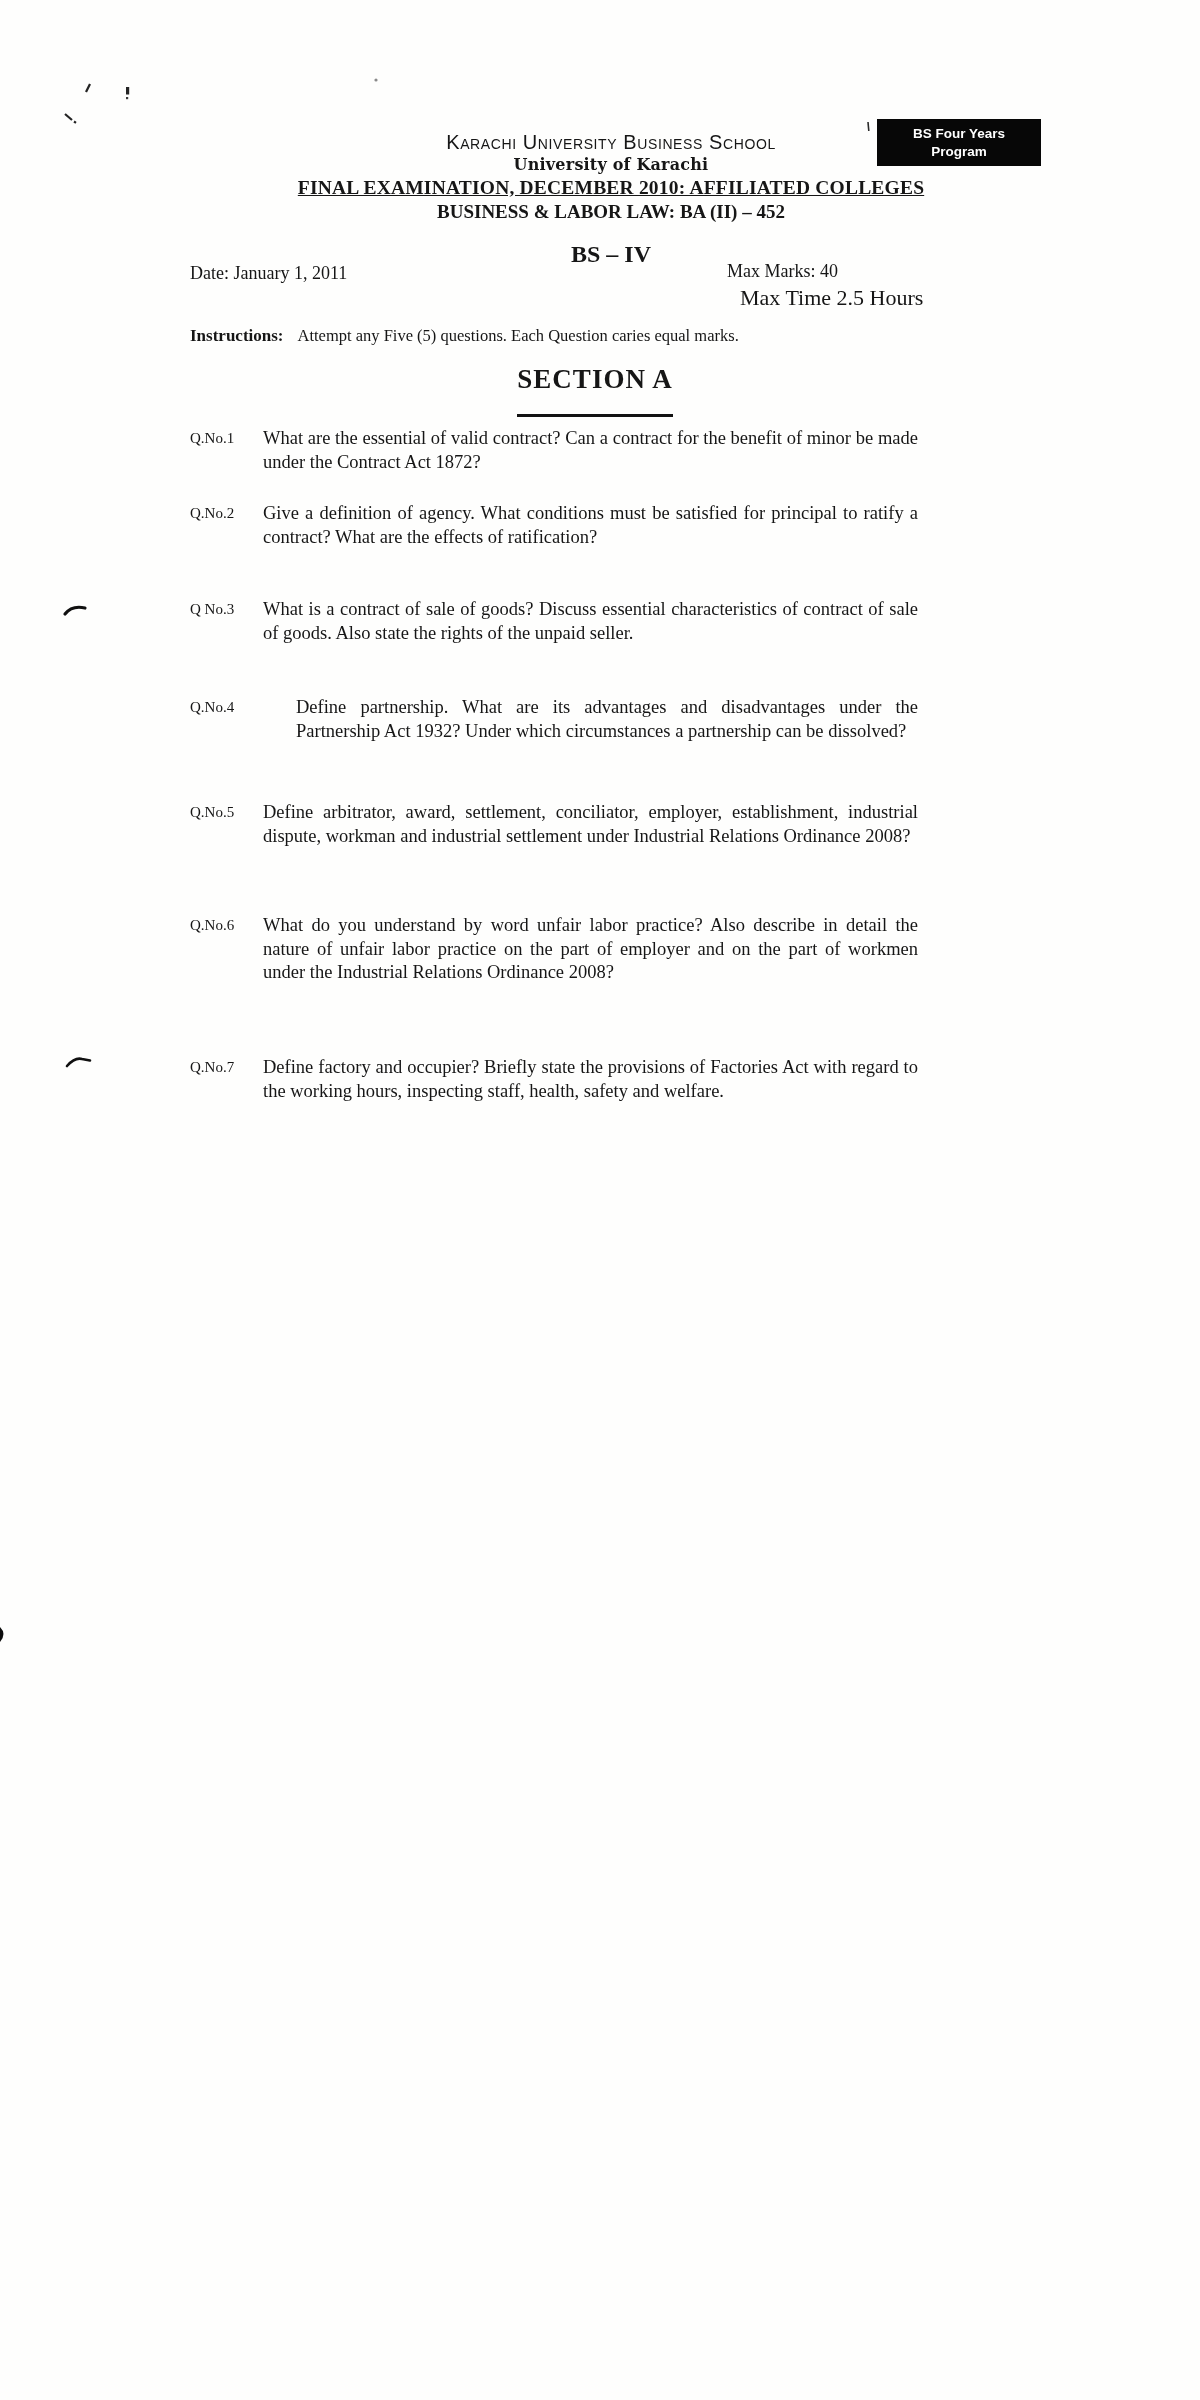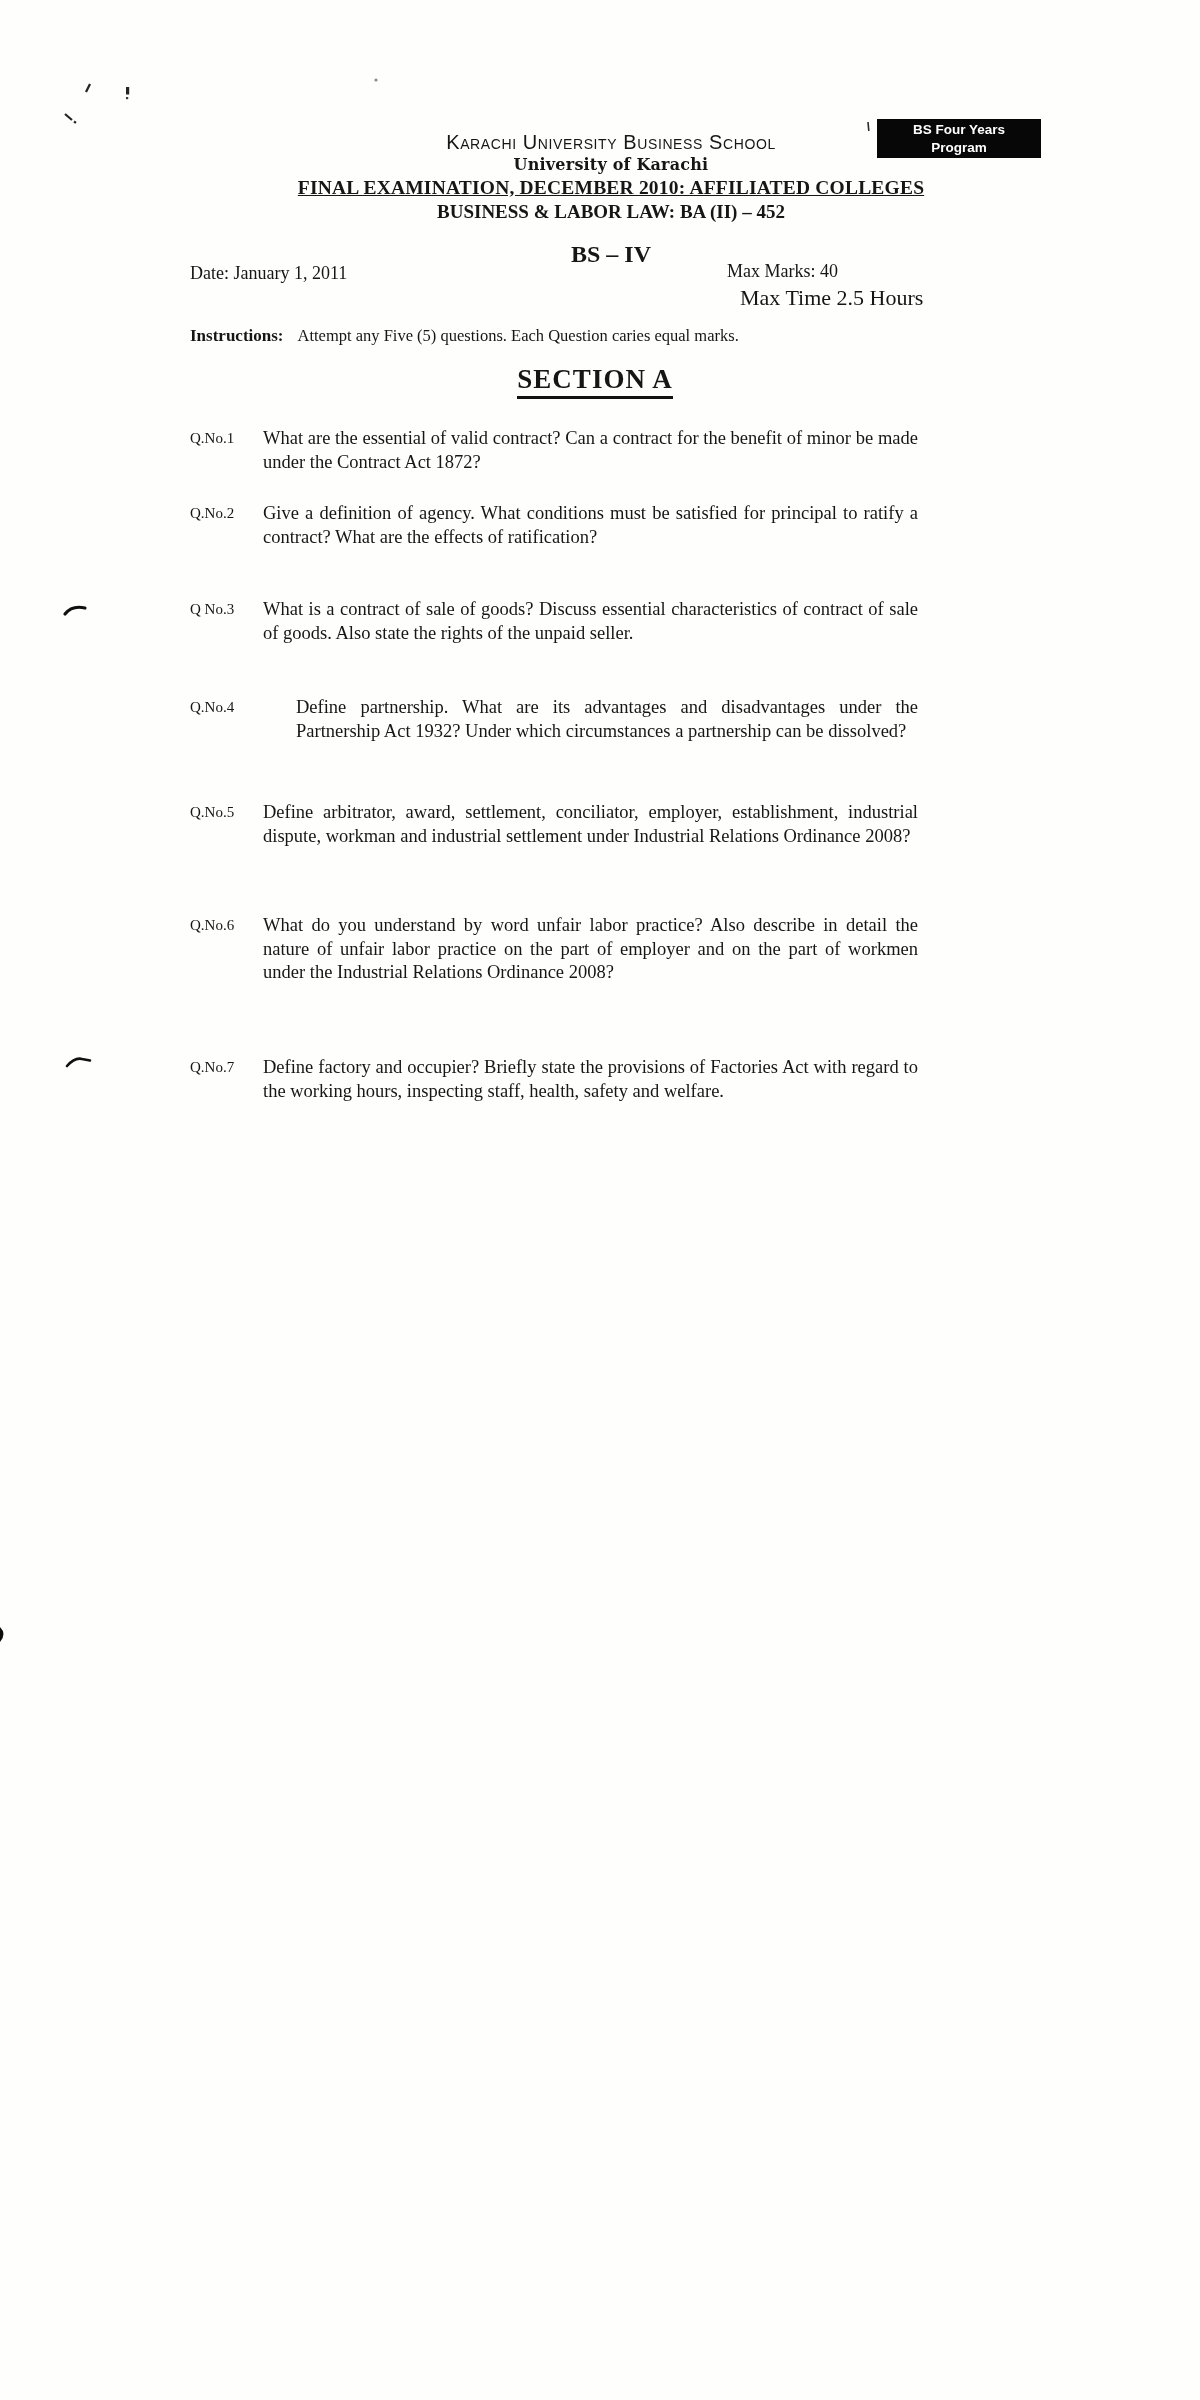--- a/index.html
+++ b/index.html
@@ -13,21 +13,21 @@
   .page {
     position: absolute; left: 0; top: 0;
     width: 1200px; height: 2400px;
     background: #fefefd;
     overflow: hidden;
   }
 
   
   .badge {
     position: absolute; left: 877px; top: 119px;
-    width: 164px; height: 39px;
+    width: 164px; height: 47px;
     background: #070707; color: #ffffff;
     font-family: "Liberation Sans", sans-serif;
     font-weight: 700; font-size: 13.5px; line-height: 17.5px;
     display: flex; flex-direction: column; justify-content: center;
     text-align: center;
   }
 
   
   .header {
     position: absolute; left: 180px; top: 131px;
@@ -54,21 +54,21 @@
 
   
   .instructions { position: absolute; left: 190px; top: 326px; width: 750px; font-size: 16.5px; }
   .instr-label  { font-weight: 700; font-size: 17px; margin-right: 14px; }
 
   
   .section-title-wrap { position: absolute; left: 180px; top: 364px; width: 830px; text-align: center; }
   .section-title {
     display: inline-block;
     font-weight: 700; font-size: 27px; letter-spacing: 1px;
-    border-bottom: 3.5px solid #121212; padding-bottom: 1px;
+    border-bottom: 3.5px solid #121212; padding-bottom: 19px;
   }
 
   
   .question {
     position: absolute; left: 190px; width: 728px;
     display: flex;
   }
   .q-label {
     flex: 0 0 73px; font-size: 15px; line-height: 23.5px;
     white-space: nowrap;

